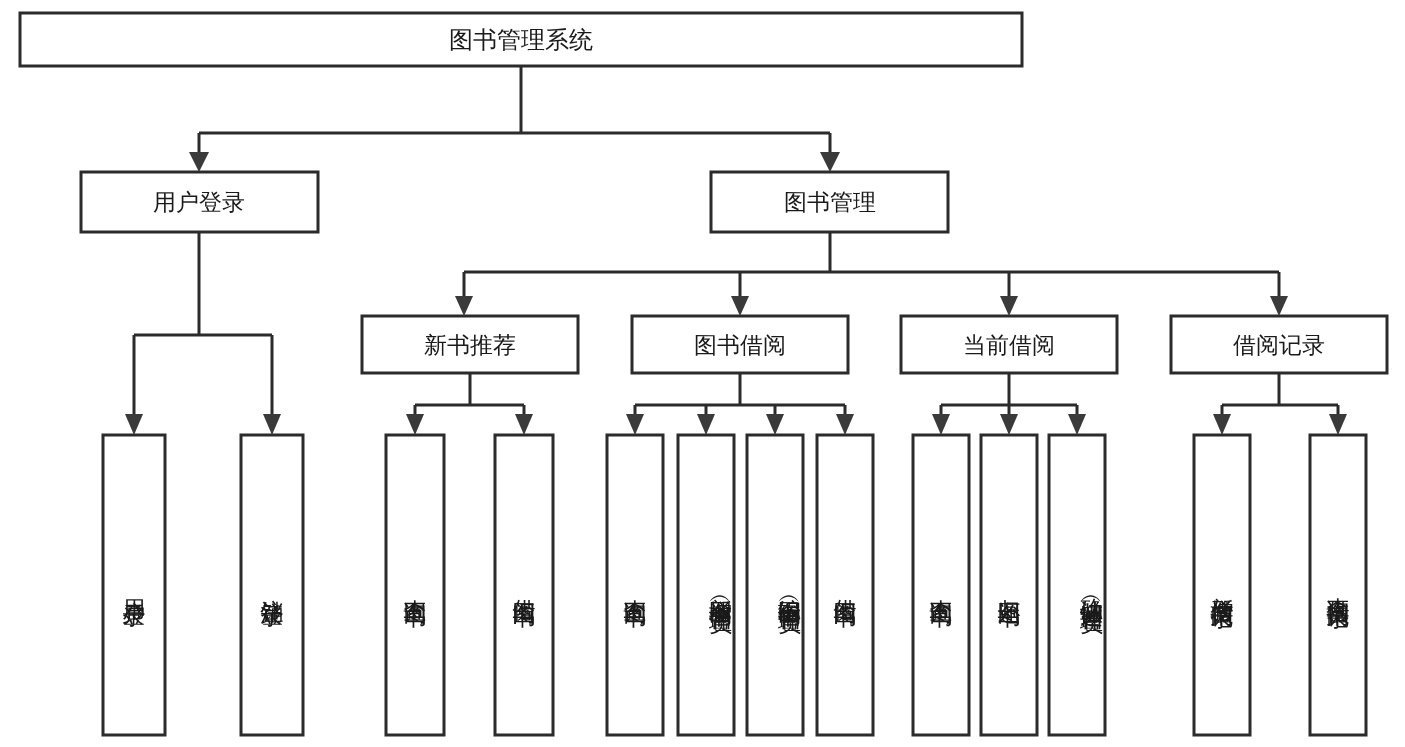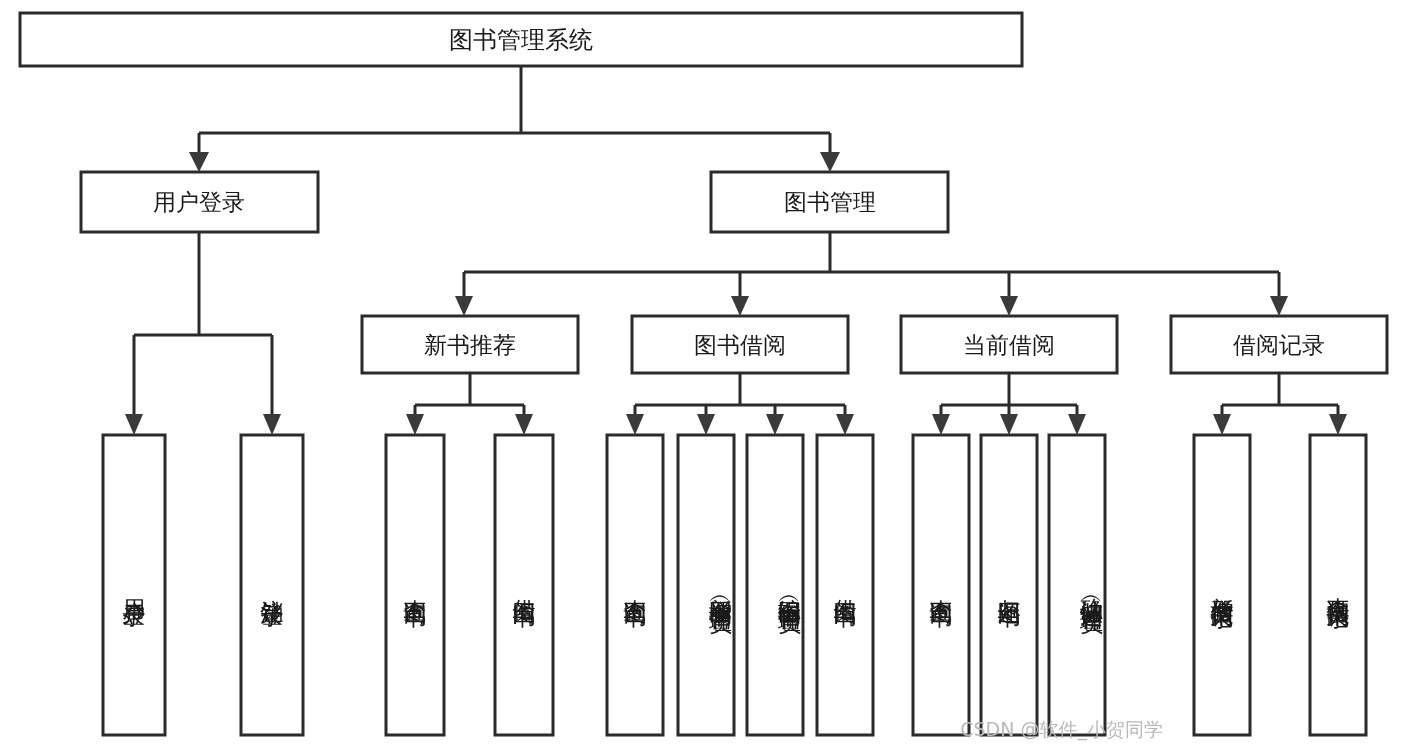--- a/index.html
+++ b/index.html
@@ -224,14 +224,13 @@
   <div class="leaf-label" style="left:747px; top:443px; width:56px; height:292px;">编辑图书（管理员）</div>
   <div class="leaf-label centered" style="left:817px; top:435px; width:56px; height:300px;">借阅图书</div>
 
   <div class="leaf-label centered" style="left:913px; top:435px; width:56px; height:300px;">查询图书</div>
   <div class="leaf-label centered" style="left:981px; top:435px; width:56px; height:300px;">归还图书</div>
   <div class="leaf-label" style="left:1049px; top:443px; width:56px; height:292px;">确认归还（管理员）</div>
 
   <div class="leaf-label centered" style="left:1194px; top:435px; width:56px; height:300px;">新增借阅记录</div>
   <div class="leaf-label centered" style="left:1310px; top:435px; width:56px; height:300px;">查询借阅记录</div>
 
-  <div class="watermark">CSDN @软件_小贺同学</div>
 </div>
 
 </body></html>

